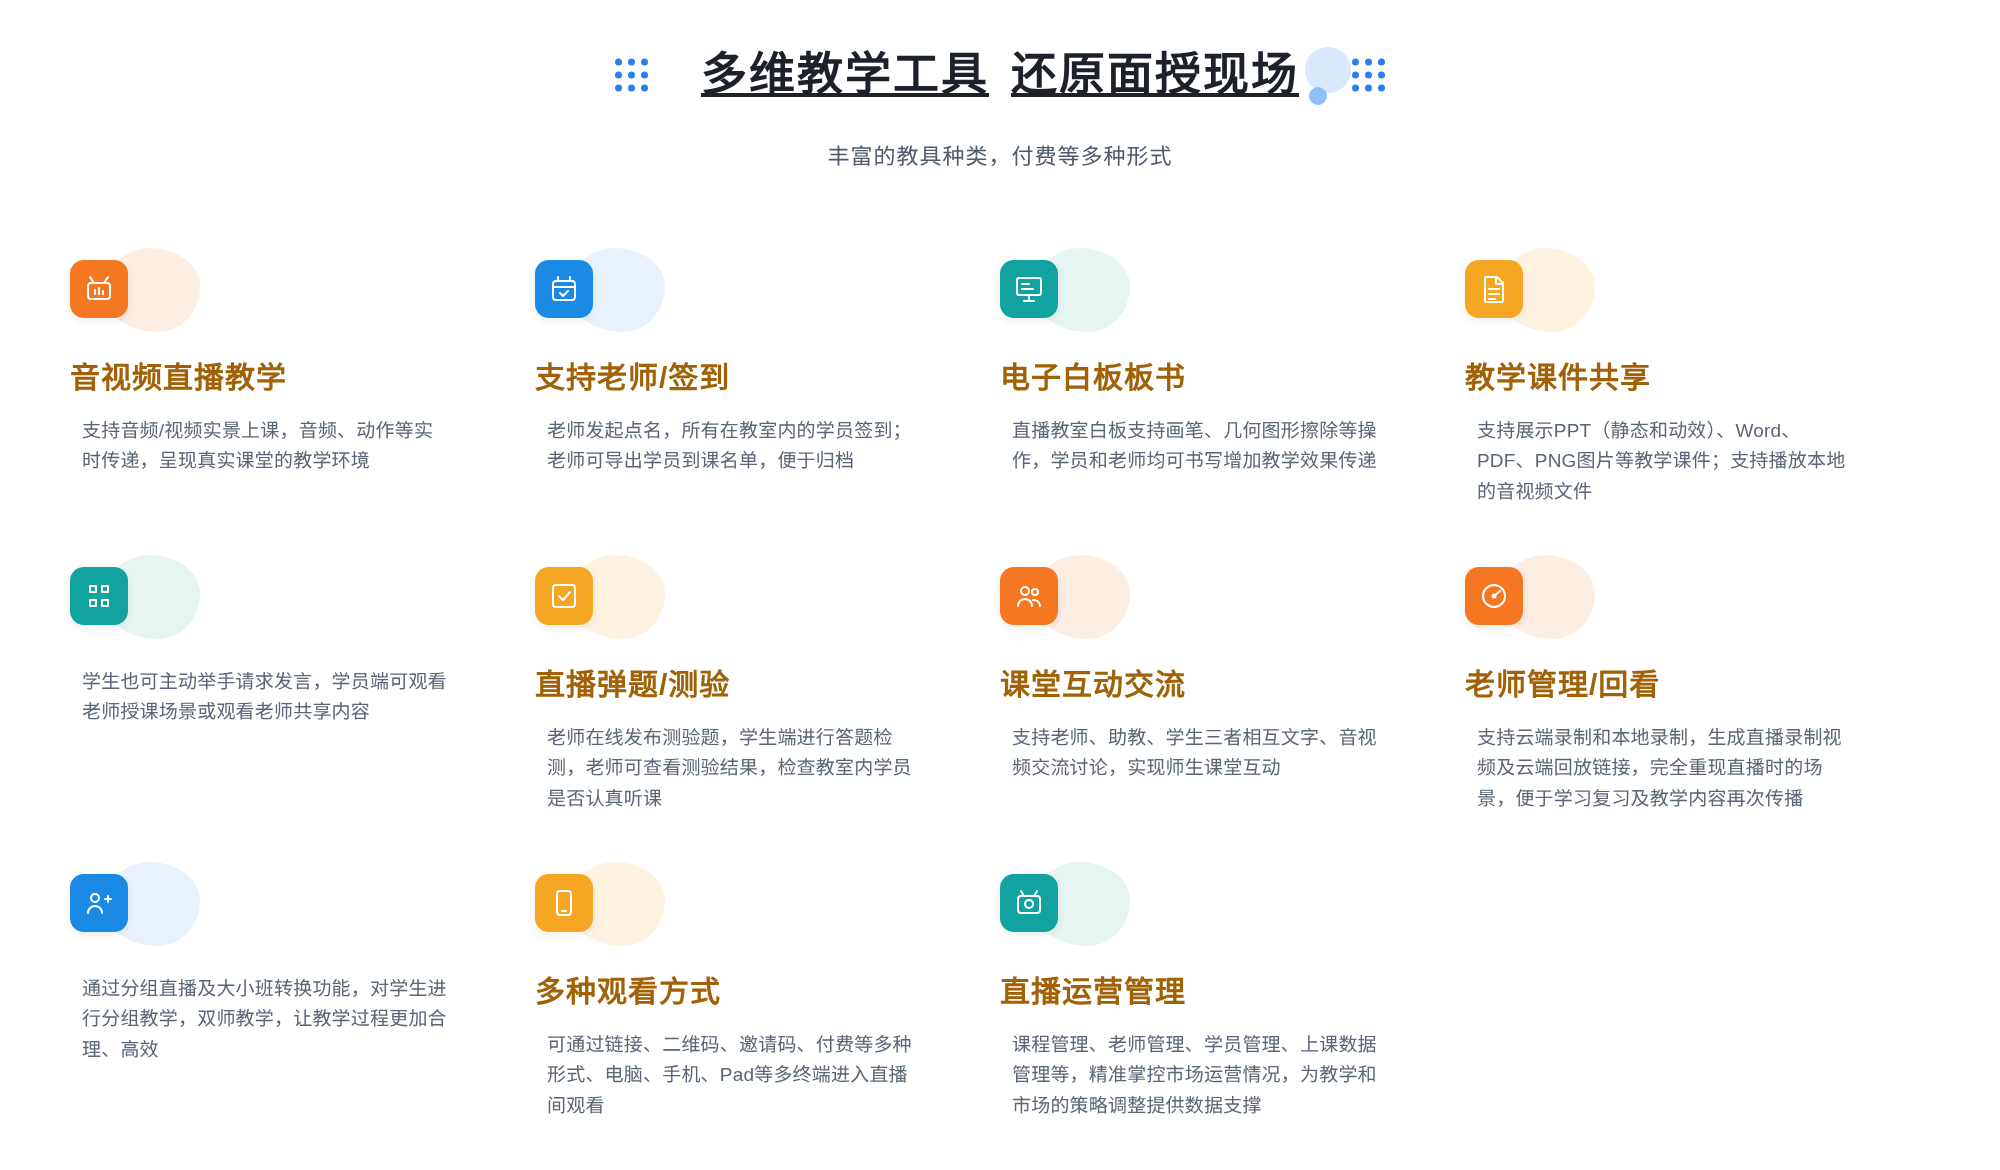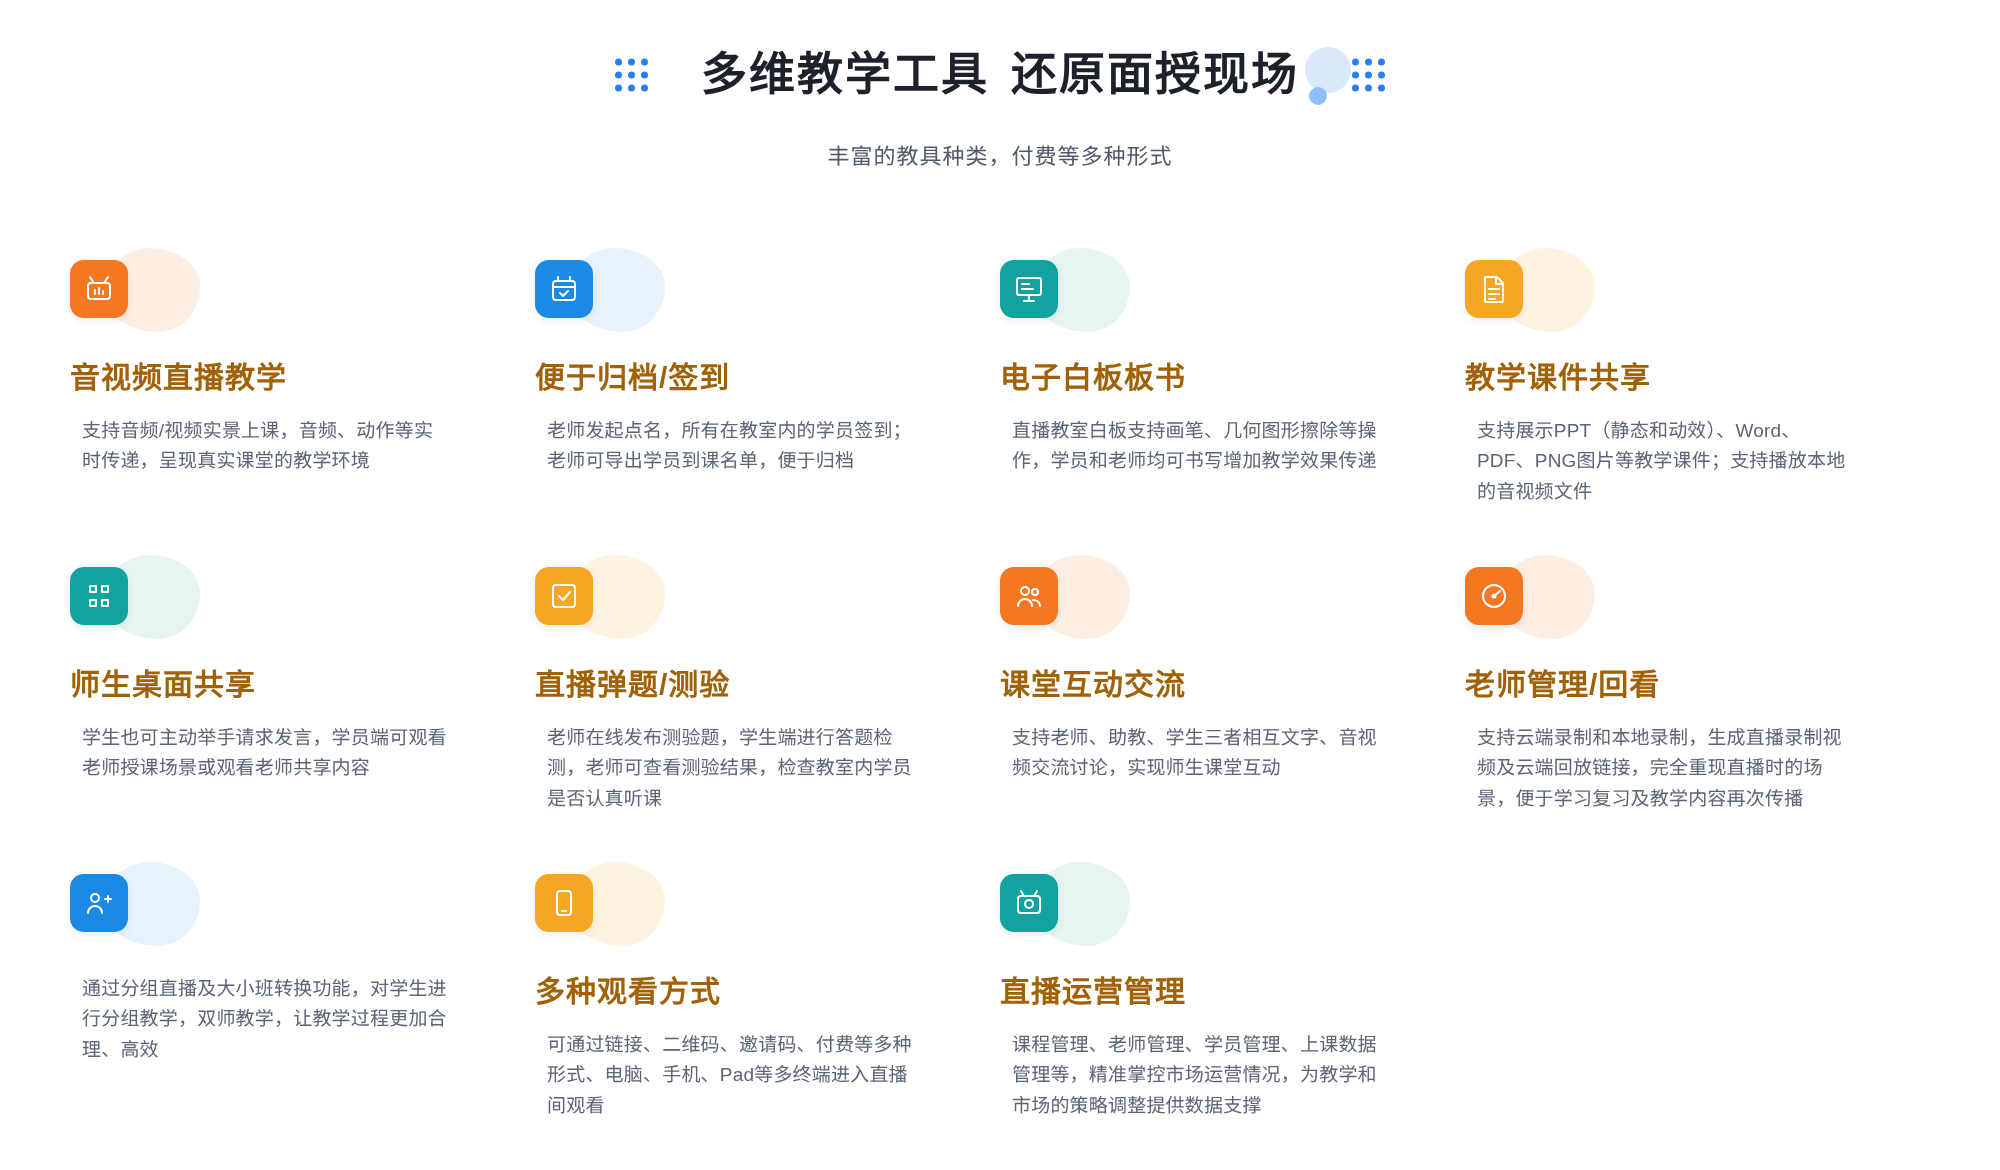--- a/index.html
+++ b/index.html
@@ -22,20 +22,21 @@
   .header {
     padding-top: 46px;
     text-align: center;
     position: relative;
   }
   .title-row {
     display: inline-flex;
     align-items: center;
     justify-content: center;
     position: relative;
+    text-decoration: underline;
   }
   .page-title {
     font-size: 46px;
     font-weight: 700;
     letter-spacing: 2px;
     color: #1d2129;
     line-height: 1.25;
     margin: 0;
     position: relative;
     z-index: 3;
@@ -200,21 +201,21 @@
       <div class="icon-wrap">
         <span class="blob" style="background: rgb(232, 242, 253);"></span>
         <span class="icon" style="background: rgb(26, 138, 229);">
           <svg width="32" height="32" viewBox="0 0 32 32" fill="none" stroke="#fff" stroke-width="2" stroke-linecap="round" stroke-linejoin="round">
             <rect x="5" y="8" width="22" height="19" rx="3"></rect>
             <path d="M10 8V4M22 8V4M5 14h22"></path>
             <path d="M12 20l3 3 5-5"></path>
           </svg>
         </span>
       </div>
-      <div class="card-title">便于归档/签到</div>
+      <div class="card-title">支持老师/签到</div>
       <p class="card-desc">老师发起点名，所有在教室内的学员签到；老师可导出学员到课名单，便于归档</p>
     </div>
     <div class="cell">
       <div class="icon-wrap">
         <span class="blob" style="background: rgb(230, 245, 242);"></span>
         <span class="icon" style="background: rgb(18, 163, 160);">
           <svg width="32" height="32" viewBox="0 0 32 32" fill="none" stroke="#fff" stroke-width="2" stroke-linecap="round" stroke-linejoin="round">
             <rect x="4" y="5" width="24" height="17" rx="2"></rect>
             <path d="M16 22v6M11 28h10"></path>
             <path d="M9 11h7M9 16h11"></path>
@@ -240,21 +241,20 @@
     </div>
     <div class="cell">
       <div class="icon-wrap">
         <span class="blob" style="background: rgb(230, 245, 242);"></span>
         <span class="icon" style="background: rgb(18, 163, 160);">
           <svg width="32" height="32" viewBox="0 0 32 32" fill="none" stroke="#fff" stroke-width="2" stroke-linecap="round" stroke-linejoin="round">
             <path d="M7 6h6v6H7zM19 6h6v6h-6zM7 20h6v6H7zM19 20h6v6h-6z"></path>
           </svg>
         </span>
       </div>
-      <div class="card-title">师生桌面共享</div>
       <p class="card-desc">学生也可主动举手请求发言，学员端可观看老师授课场景或观看老师共享内容</p>
     </div>
     <div class="cell">
       <div class="icon-wrap">
         <span class="blob" style="background: rgb(253, 243, 224);"></span>
         <span class="icon" style="background: rgb(245, 166, 35);">
           <svg width="32" height="32" viewBox="0 0 32 32" fill="none" stroke="#fff" stroke-width="2" stroke-linecap="round" stroke-linejoin="round">
             <rect x="5" y="5" width="22" height="22" rx="3"></rect>
             <path d="M11 16l4 4 7-8"></path>
           </svg>

